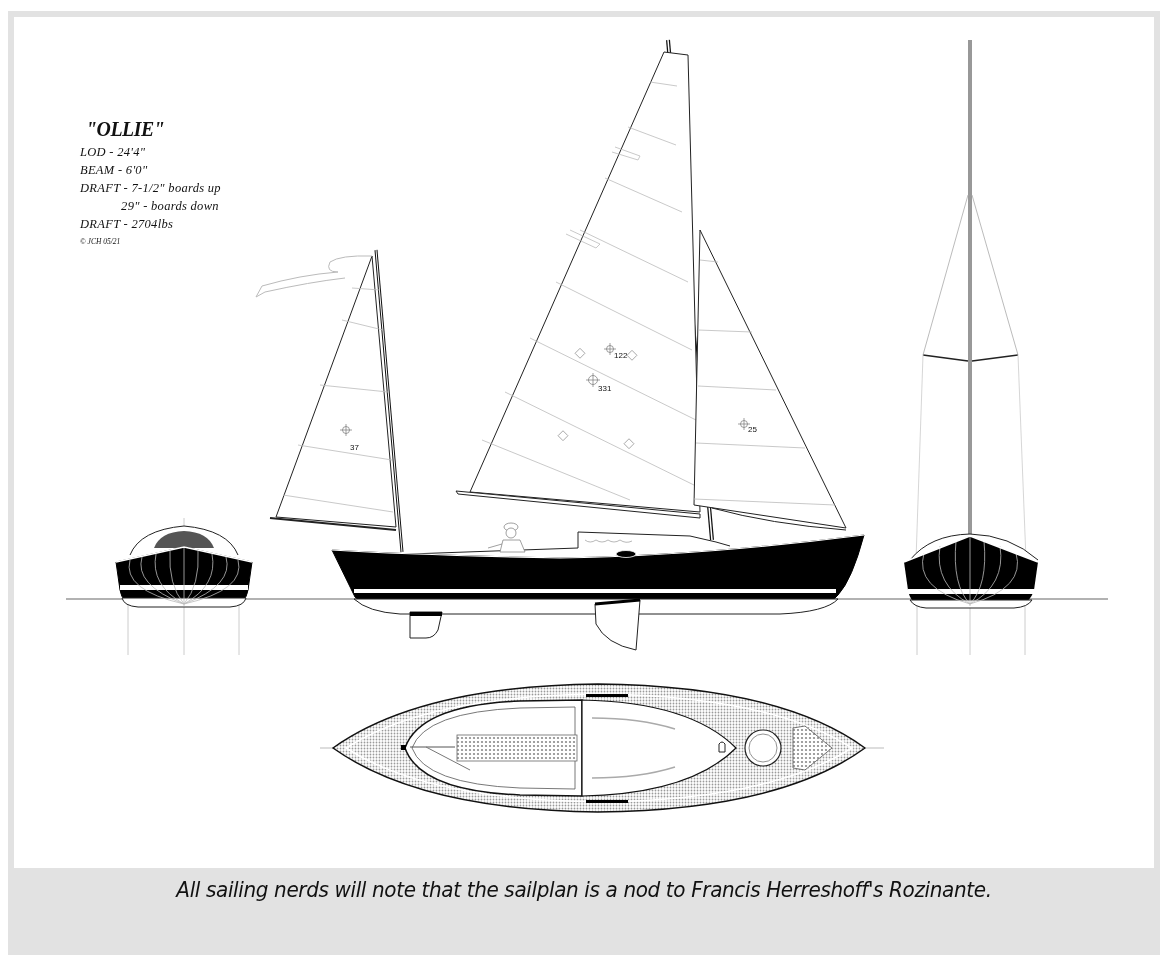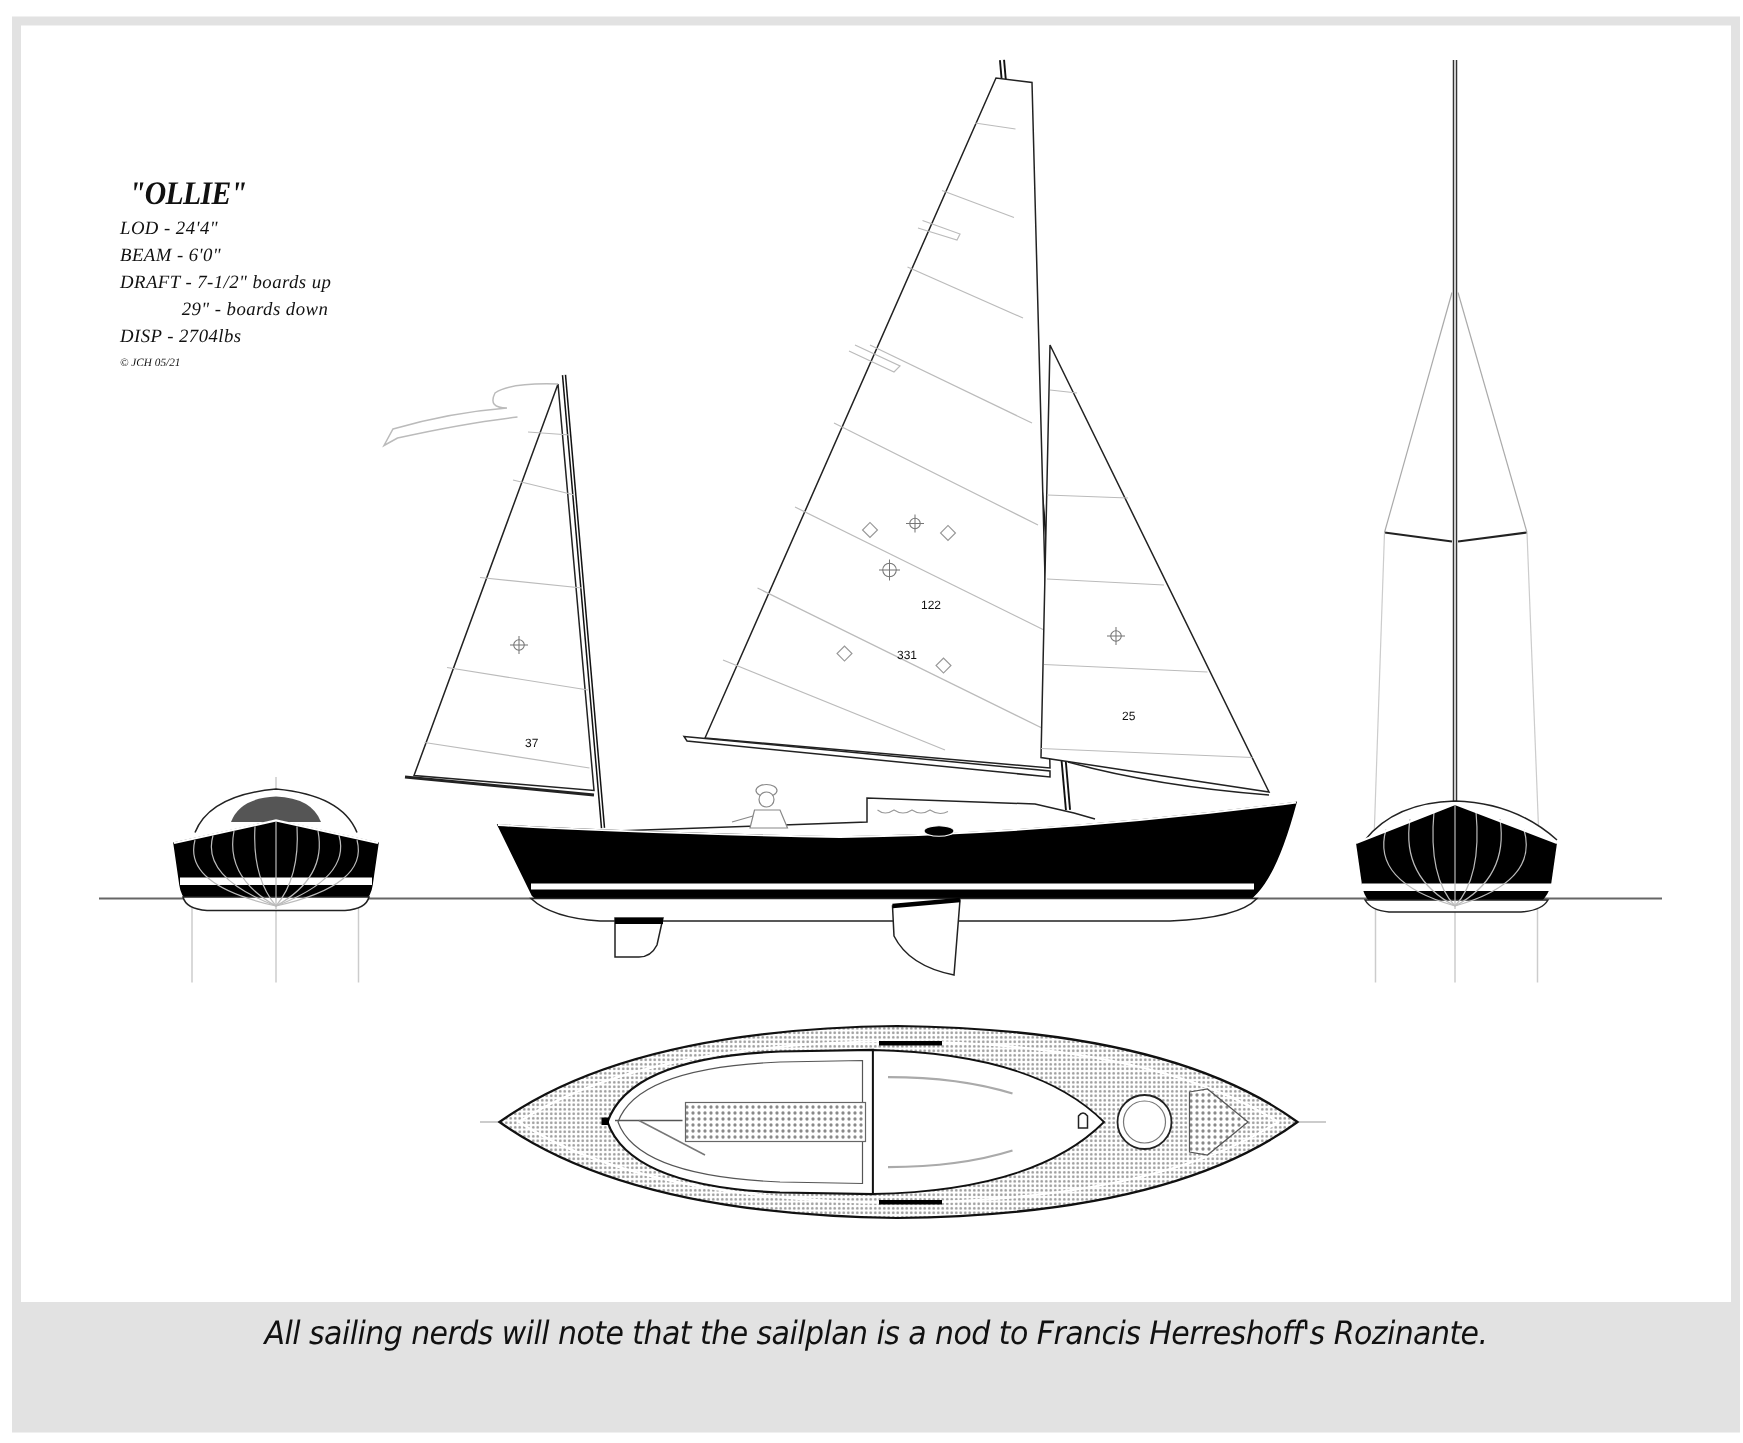--- a/index.html
+++ b/index.html
@@ -4,21 +4,21 @@
 <style>
   html, body { margin: 0; padding: 0; background: #ffffff; }
   body { width: 1162px; height: 962px; position: relative; overflow: hidden; font-family: "Liberation Sans", sans-serif; }
   .figure { position: absolute; left: 8px; top: 11px; width: 1152px; height: 944px; background: #e2e2e2; }
   .image-area { position: absolute; left: 6px; top: 6px; width: 1140px; height: 851px; background: #ffffff; overflow: hidden; }
   .image-area svg { position: absolute; left: 0; top: 0; }
   .spec-block { position: absolute; left: 66px; top: 98px; font-family: "Liberation Serif", "DejaVu Serif", serif; font-style: italic; color: #111; }
   .spec-title { font-size: 22px; font-weight: bold; letter-spacing: -0.5px; margin-left: 6px; transform: scaleX(0.9); transform-origin: left; line-height: 28px; }
   .spec-line { font-size: 12.5px; line-height: 18px; letter-spacing: 0.3px; white-space: pre; }
   .spec-copy { font-size: 7.5px; line-height: 14px; margin-top: 2px; }
-  .sail-label { position: absolute; font-family: "Liberation Sans", sans-serif; font-size: 8px; color: #111; margin-top: 48px; }
+  .sail-label { position: absolute; font-family: "Liberation Sans", sans-serif; font-size: 8px; color: #111; }
   .caption { position: absolute; left: 0; top: 866px; width: 1152px; text-align: center; font-family: "DejaVu Sans", sans-serif; font-style: italic; font-size: 21.5px; color: #111; letter-spacing: -0.4px; transform: scaleX(0.93); transform-origin: center; }
 </style>
 </head>
 <body>
 
 <div class="figure">
   <div class="image-area">
     <svg width="1140" height="851" viewBox="14 17 1140 851" xmlns="http://www.w3.org/2000/svg">
       <defs>
         <pattern id="dots" width="3" height="3" patternUnits="userSpaceOnUse">
@@ -205,21 +205,21 @@
         <path d="M793 728 L805 726 L832 748 L805 770 L793 768 Z" fill="url(#grid)" stroke="#555" stroke-width="0.8"></path>
       </g>
     </svg>
 
     <div class="spec-block">
       <div class="spec-title">"OLLIE"</div>
       <div class="spec-line">LOD - 24'4"</div>
       <div class="spec-line">BEAM - 6'0"</div>
       <div class="spec-line">DRAFT - 7-1/2" boards up</div>
       <div class="spec-line">            29" - boards down</div>
-      <div class="spec-line">DISP - 2704lbs</div>
+      <div class="spec-line">DRAFT - 2704lbs</div>
       <div class="spec-copy">© JCH 05/21</div>
     </div>
 
     <span class="sail-label" style="left:336px; top:426px;">37</span>
     <span class="sail-label" style="left:600px; top:334px;">122</span>
     <span class="sail-label" style="left:584px; top:367px;">331</span>
     <span class="sail-label" style="left:734px; top:408px;">25</span>
   </div>
 
   <div class="caption">All sailing nerds will note that the sailplan is a nod to Francis Herreshoff's Rozinante.</div>

